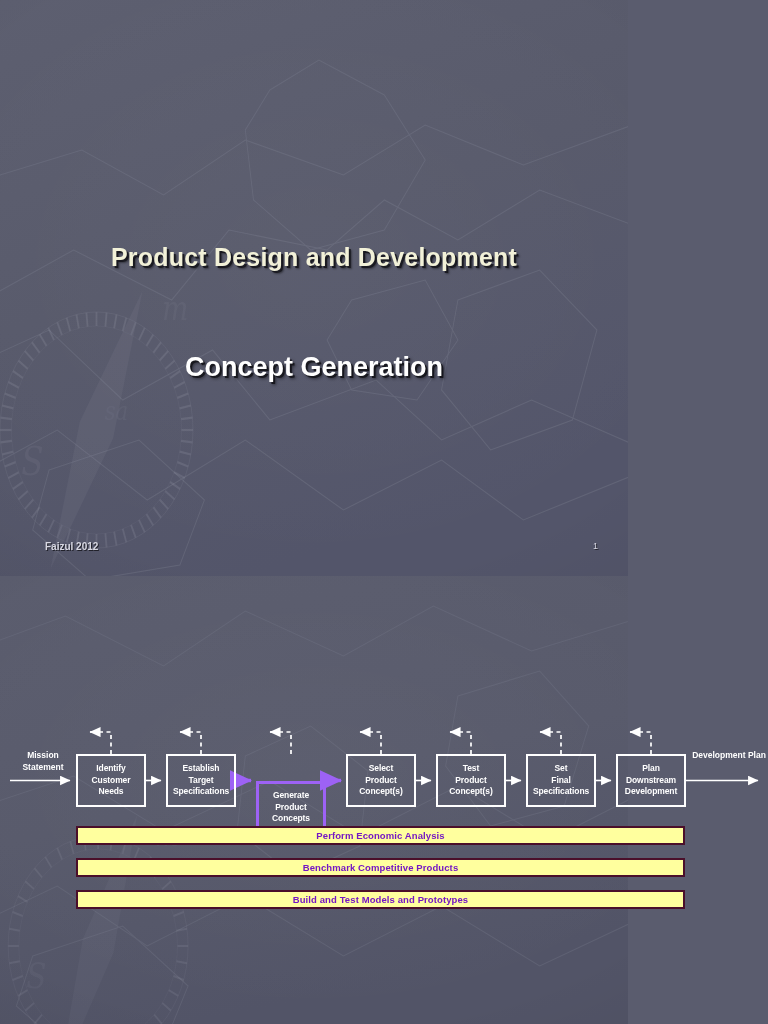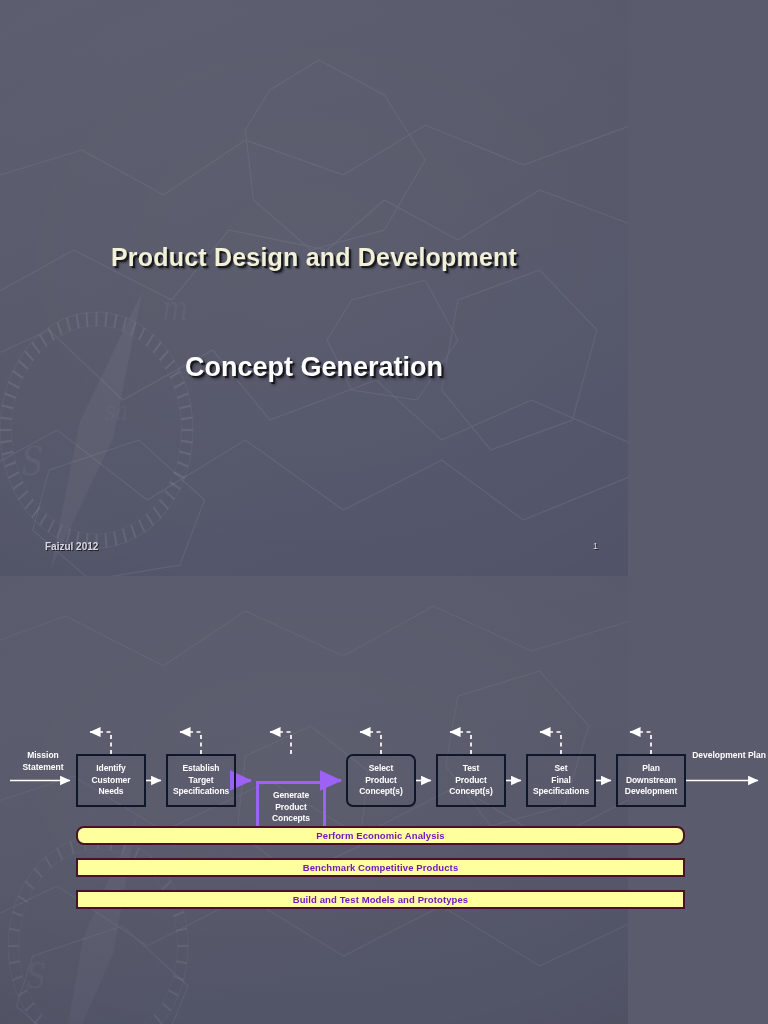--- a/index.html
+++ b/index.html
@@ -116,21 +116,21 @@
     height: 190px;
     z-index: 4;
     text-decoration: underline;
   }
 
   .pnode {
     position: absolute;
     top: 32px;
     width: 70px;
     height: 53px;
-    border: 2px solid #0f172a;
+    border: 2px solid #ffffff;
     box-sizing: border-box;
     display: flex;
     align-items: center;
     justify-content: center;
     text-align: center;
     color: #ffffff;
     font-size: 8.5px;
     font-weight: bold;
     line-height: 11.5px;
     letter-spacing: -0.1px;
@@ -166,21 +166,21 @@
     background: #ffff9e;
     border: 2px solid #4a0f2a;
     display: flex;
     align-items: center;
     justify-content: center;
     color: #7417c4;
     font-size: 9.5px;
     font-weight: bold;
     letter-spacing: 0.1px;
   }
-  #bar-0 { top: 2px; border-radius: 8px; }
+  #bar-0 { top: 2px; }
   #bar-1 { top: 34px; }
   #bar-2 { top: 66px; }
 </style>
 </head>
 <body>
 
 <div class="deck">
 
   <section class="slide" id="slide-1">
 
@@ -475,21 +475,21 @@
     </div>
 
     <div class="pnode highlight" style="left:256px;margin-top:27px;">
       <div>
         <span>Generate</span>
         <span>Product</span>
         <span>Concepts</span>
       </div>
     </div>
 
-    <div class="pnode" style="left:346px;border-radius:7px;">
+    <div class="pnode" style="left:346px;">
       <div>
         <span>Select</span>
         <span>Product</span>
         <span>Concept(s)</span>
       </div>
     </div>
 
     <div class="pnode" style="left:436px;">
       <div>
         <span>Test</span>

